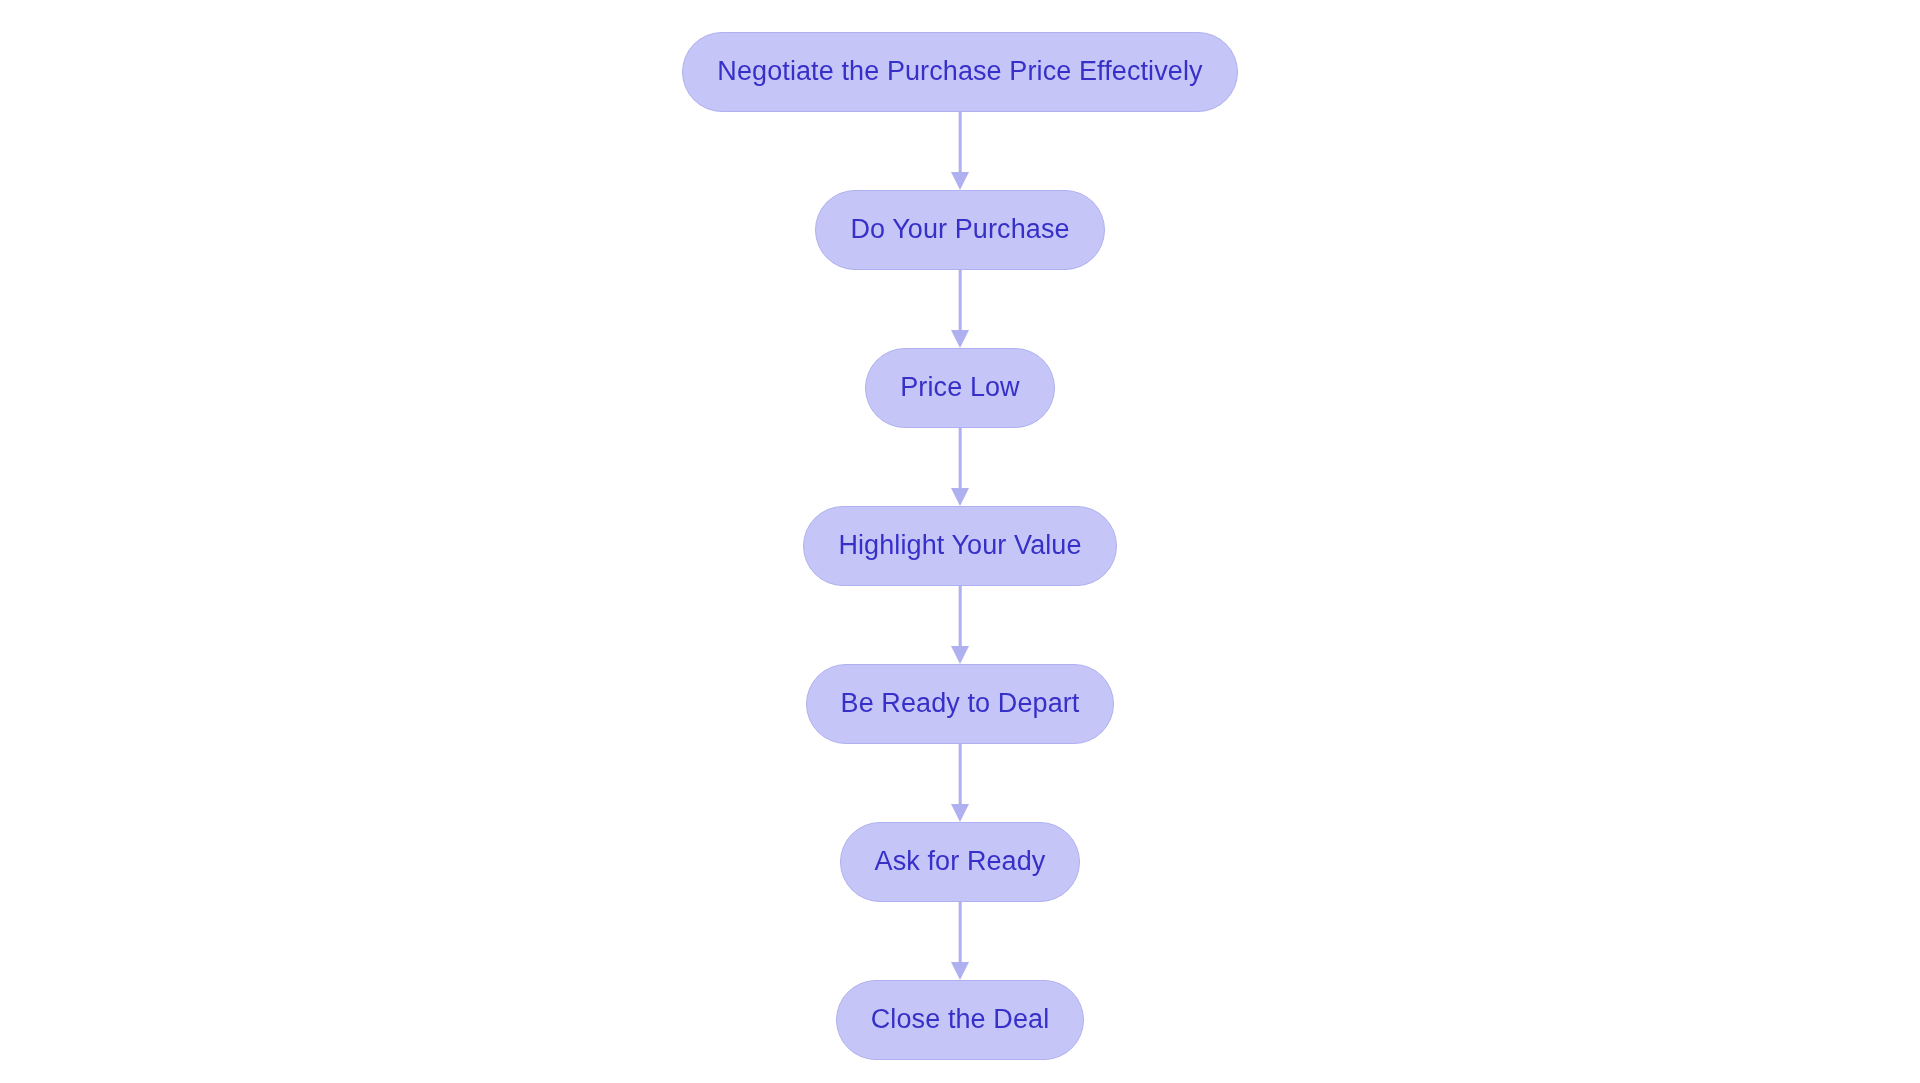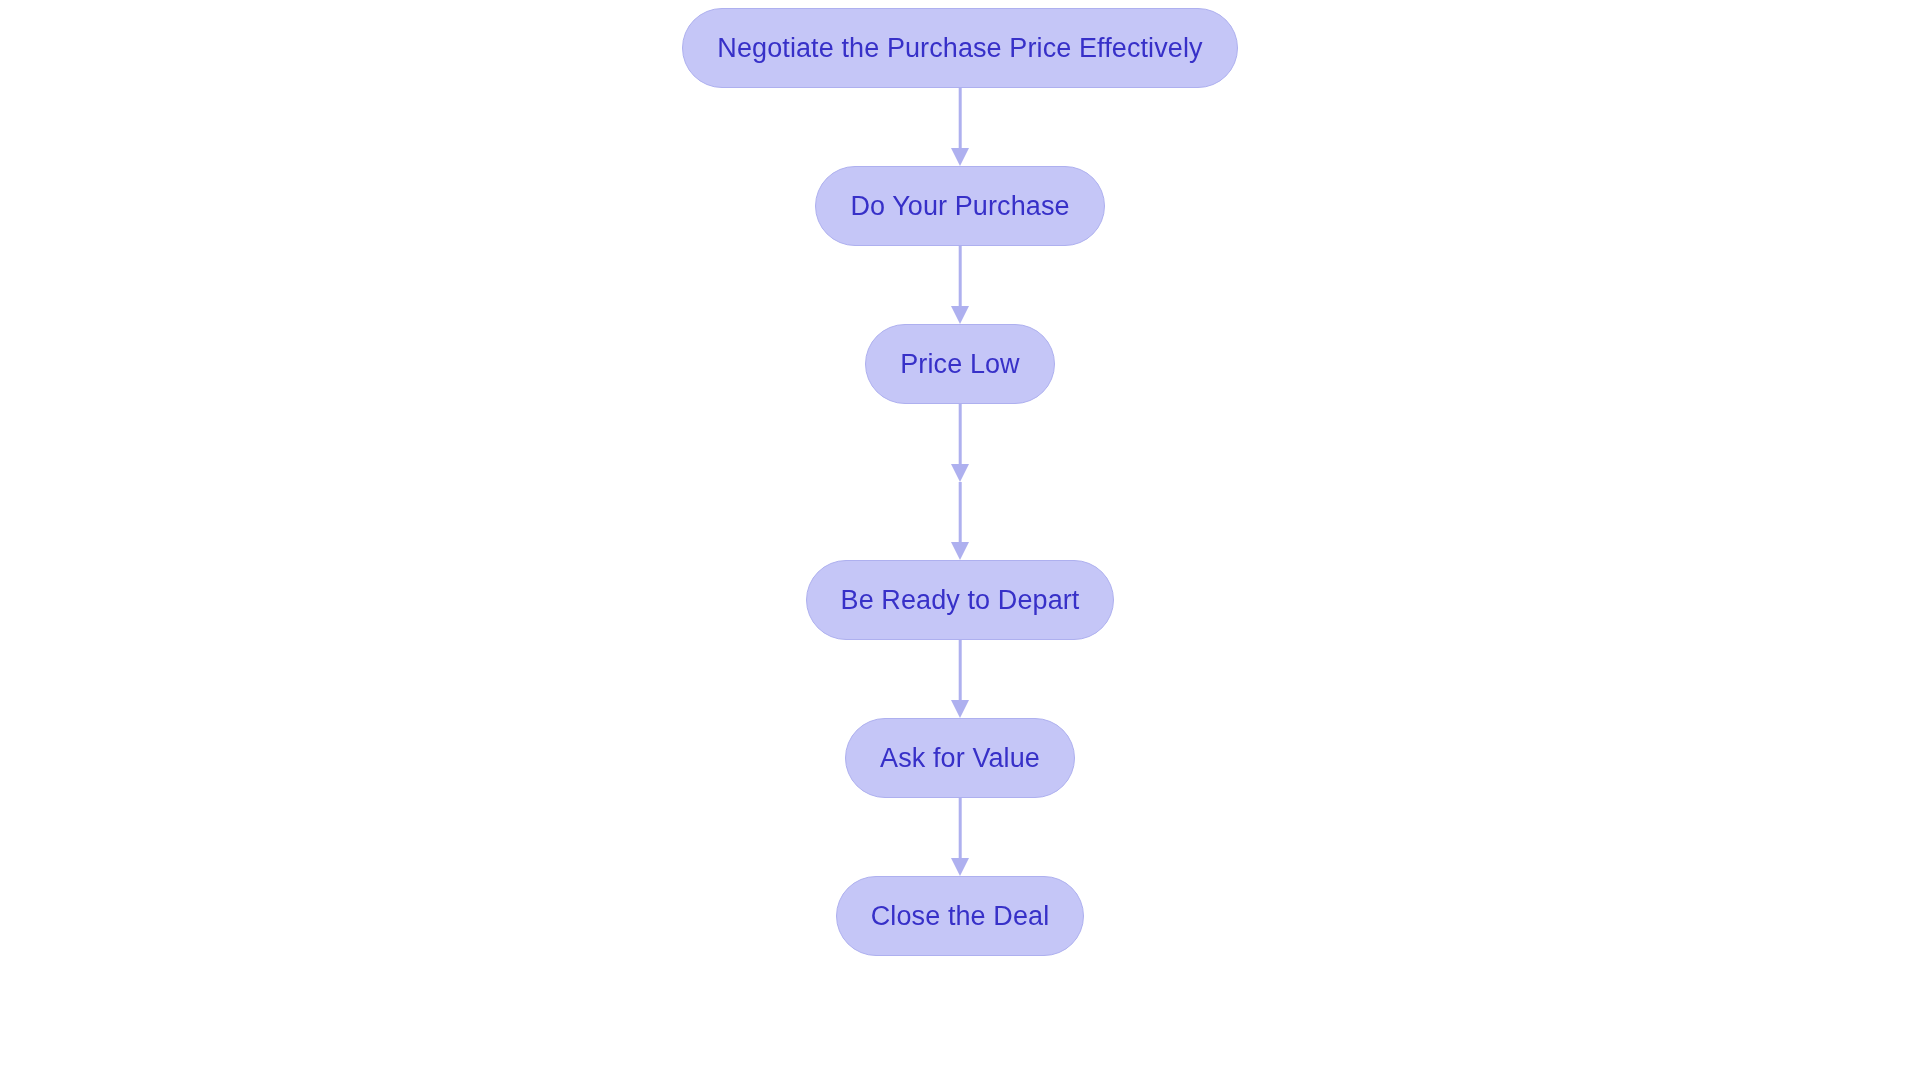--- a/index.html
+++ b/index.html
@@ -24,21 +24,21 @@
 
   .flow-column {
     position: absolute;
     left: 0;
     top: 0;
     width: 1920px;
     height: 1083px;
     display: flex;
     flex-direction: column;
     align-items: center;
-    justify-content: flex-start;
+    justify-content: center;
     padding-top: 8px;
     box-sizing: border-box;
   }
 
   .node {
     box-sizing: border-box;
     height: 80px;
     border-radius: 40px;
     background: #c5c6f7;
     border: 1.6px solid #aeb0ef;
@@ -113,37 +113,40 @@
 
     <div class="node">
       <span class="node-label">Price Low</span>
     </div>
 
     <div class="connector">
       <span class="conn-line"></span>
       <span class="conn-head"></span>
     </div>
 
+    <div class="node">
+      <span class="node-label">Highlight Your Value</span>
+    </div>
 
     <div class="connector">
       <span class="conn-line"></span>
       <span class="conn-head"></span>
     </div>
 
     <div class="node">
       <span class="node-label">Be Ready to Depart</span>
     </div>
 
     <div class="connector">
       <span class="conn-line"></span>
       <span class="conn-head"></span>
     </div>
 
     <div class="node">
-      <span class="node-label">Ask for Value</span>
+      <span class="node-label">Ask for Ready</span>
     </div>
 
     <div class="connector">
       <span class="conn-line"></span>
       <span class="conn-head"></span>
     </div>
 
     <div class="node">
       <span class="node-label">Close the Deal</span>
     </div>

